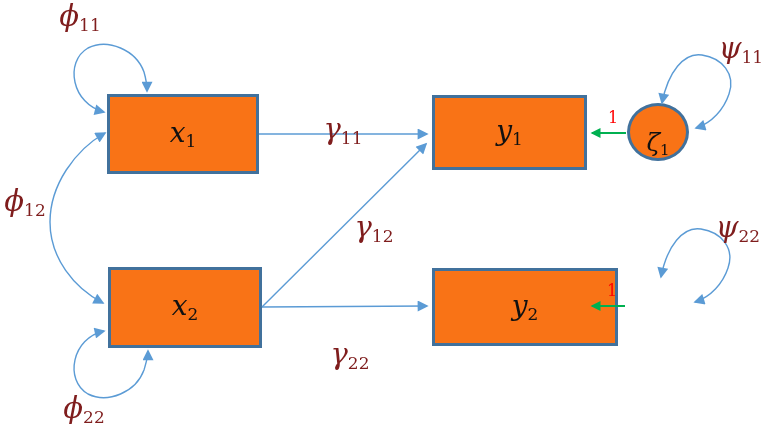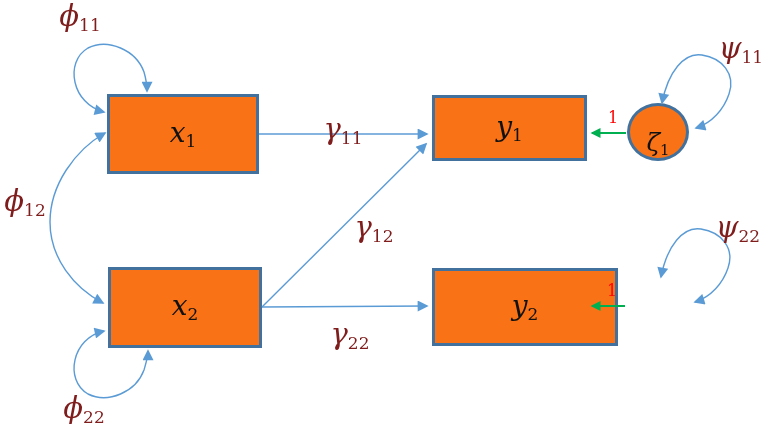--- a/index.html
+++ b/index.html
@@ -39,21 +39,21 @@
 <body>
 
 <div class="canvas">
 
   <div class="node rect" style="left:107px; top:94px;  width:152px; height:80px;">
     <span class="nlabel"><span class="g">x</span><sub>1</sub></span>
   </div>
   <div class="node rect" style="left:108px; top:267px; width:154px; height:81px;">
     <span class="nlabel"><span class="g">x</span><sub>2</sub></span>
   </div>
-  <div class="node rect" style="left:432px; top:95px;  width:155px; height:66px;">
+  <div class="node rect" style="left:432px; top:95px;  width:155px; height:75px;">
     <span class="nlabel"><span class="g">y</span><sub>1</sub></span>
   </div>
   <div class="node rect" style="left:432px; top:268px; width:186px; height:78px;">
     <span class="nlabel"><span class="g">y</span><sub>2</sub></span>
   </div>
   <div class="node circle" style="left:627px; top:103px; width:62px; height:58px;">
     <span class="nlabel"><span class="g">ζ</span><sub>1</sub></span>
   </div>
 
   <svg class="wires" viewBox="0 0 768 433">
@@ -80,21 +80,21 @@
     <path class="wire-green" stroke-width="2" d="M 626 133 L 592 133" marker-end="url(#ag)"></path>
     <path class="wire-green" stroke-width="2" d="M 625 306 L 592 306" marker-end="url(#ag)"></path>
   </svg>
 
   <span class="mlabel" style="left:80px;  top:18px;"><span class="g">ϕ</span><sub>11</sub></span>
   <span class="mlabel" style="left:25px;  top:203px;"><span class="g">ϕ</span><sub>12</sub></span>
   <span class="mlabel" style="left:84px;  top:410px;"><span class="g">ϕ</span><sub>22</sub></span>
 
   <span class="mlabel" style="left:343px; top:103px;margin-top:28px;"><span class="g">γ</span><sub>11</sub></span>
   <span class="mlabel" style="left:374px; top:229px;"><span class="g">γ</span><sub>12</sub></span>
-  <span class="mlabel" style="left:350px; top:336px;"><span class="g">γ</span><sub>22</sub></span>
+  <span class="mlabel" style="left:350px; top:356px;"><span class="g">γ</span><sub>22</sub></span>
 
   <span class="mlabel" style="left:741px; top:50px;"><span class="g">ψ</span><sub>11</sub></span>
   <span class="mlabel" style="left:738px; top:229px;"><span class="g">ψ</span><sub>22</sub></span>
 
   <span class="one" style="left:613px; top:118px;">1</span>
   <span class="one" style="left:612px; top:291px;">1</span>
 
 </div>
 
 </body></html>

